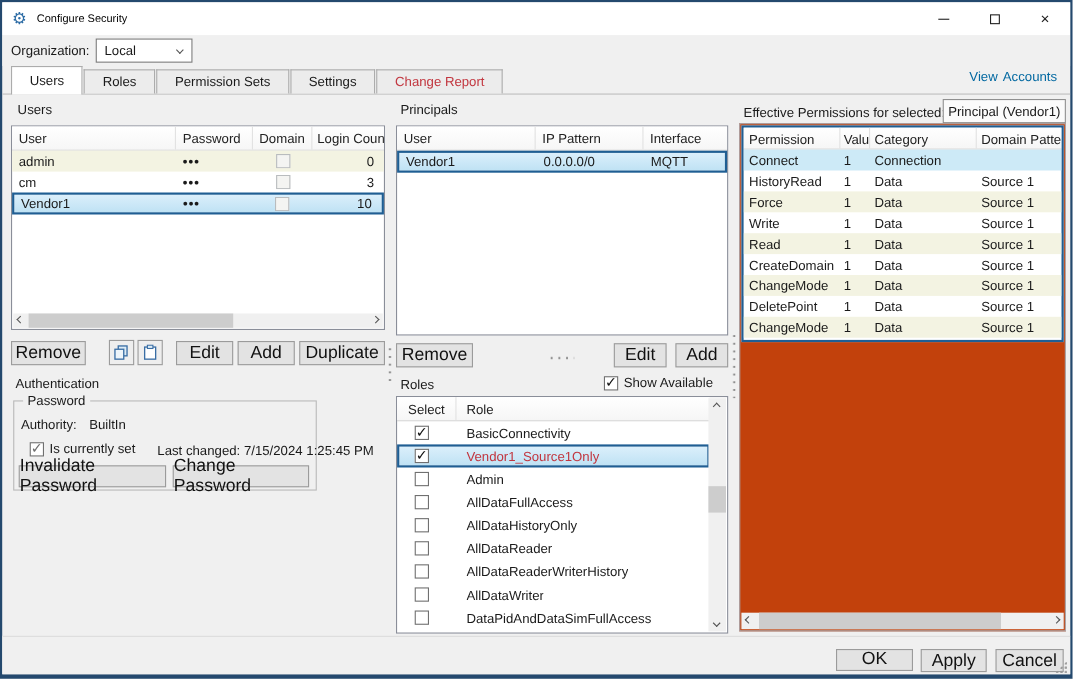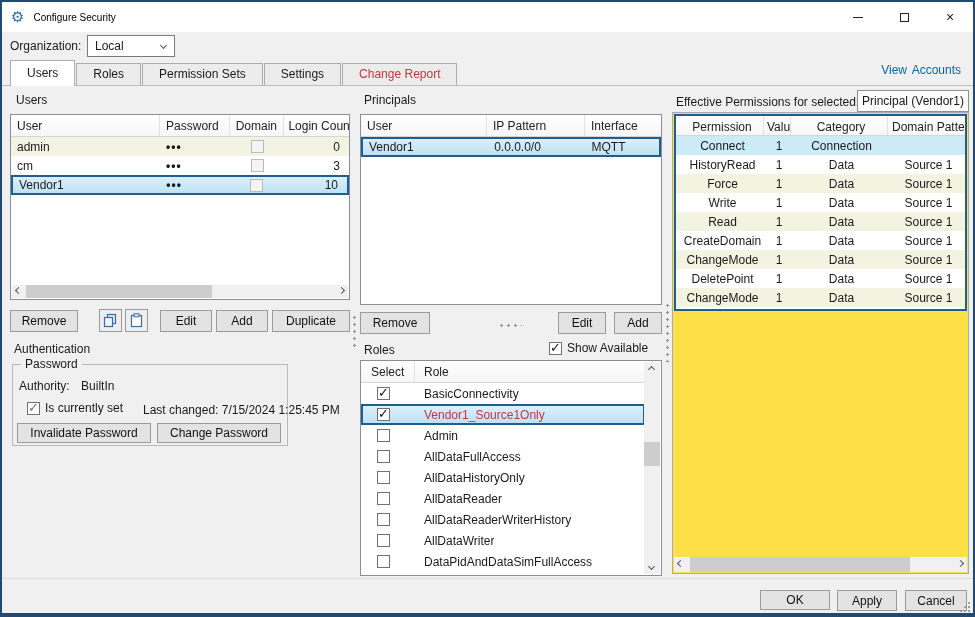--- a/index.html
+++ b/index.html
@@ -36,21 +36,21 @@
   .mi-accounts{right:12px;}
 
   
   .tabstrip{position:absolute;left:0;right:0;top:58px;height:26px;display:flex;align-items:flex-end;padding-left:8px;border-bottom:1px solid #bdbdbd;}
   .tab{height:22px;line-height:21px;padding:0 16px;background:#ececec;border:1px solid #acacac;border-bottom:none;margin-right:1px;white-space:nowrap;}
   .tab.active{background:#fff;height:26px;line-height:25px;position:relative;z-index:2;margin-bottom:-1px;}
   .tab.red{color:var(--accent-red);}
 
   
   .panel-title{position:absolute;color:#1a1a1a;}
-  .btn{position:absolute;height:22px;background:#e3e3e3;border:1px solid #9b9b9b;display:flex;align-items:center;justify-content:center;font-size:12px;color:#111;}
+  .btn{position:absolute;height:22px;background:#e3e3e3;border:1px solid #9b9b9b;display:flex;align-items:center;justify-content:center;font-size:16px;color:#111;}
   .tablebox{position:absolute;background:#fff;border:1px solid #8a8e99;}
   .thead{display:flex;height:22px;background:linear-gradient(#ffffff,#f6f6f6);border-bottom:1px solid #d6d6d6;}
   .th{padding:4px 0 0 6px;border-right:1px solid #e2e2e2;white-space:nowrap;overflow:hidden;color:#222;}
   .th:last-child{border-right:none;}
   .tr{display:flex;height:19px;align-items:center;}
   .tr.alt{background:var(--beige);}
   .tr.sel{height:20px;background:linear-gradient(var(--selgrad-top),var(--selgrad-bot));border:2px solid var(--selblue);}
   .td{padding-left:6px;white-space:nowrap;overflow:hidden;}
   .cb{width:13px;height:13px;border:1px solid #707070;background:#fff;display:inline-block;position:relative;flex:none;}
   .cb.checked::after{content:"✓";position:absolute;left:0;top:-3px;font-size:13px;font-weight:bold;color:#111;}
@@ -89,21 +89,21 @@
   
   .role-row{display:flex;align-items:center;height:21px;position:relative;}
   .role-row .cb{margin-left:16px;}
   .role-label{margin-left:34px;white-space:nowrap;overflow:hidden;}
   .role-row.sel{background:linear-gradient(var(--selgrad-top),var(--selgrad-bot));border:2px solid var(--selblue);}
   .role-row.sel .cb{margin-left:14px;}
   .role-label.red{color:var(--accent-red);}
   .checkrow{display:flex;align-items:center;gap:5px;position:absolute;}
 
   
-  .perm-panel{position:absolute;left:670px;top:110px;width:297px;height:462px;background:#fde047;border:1px solid #a7abb3;text-align:center;}
+  .perm-panel{position:absolute;left:670px;top:110px;width:297px;height:462px;background:#c2410c;border:1px solid #a7abb3;}
   .perm-table{position:absolute;left:1px;top:1px;width:293px;height:197px;border:2px solid var(--selblue);background:#fff;overflow:hidden;}
   .perm-table .thead{height:20px;}
   .perm-table .tr{height:19px;}
   .perm-table .tr.sel2{background:var(--permsel);}
   .perm-table .tr.alt{background:var(--beige);}
   .e-perm{width:88px;padding-left:5px;}
   .e-val{width:27px;padding-left:3px;}
   .e-cat{width:97px;padding-left:4px;}
   .e-dom{width:77px;padding-left:4px;}
 

